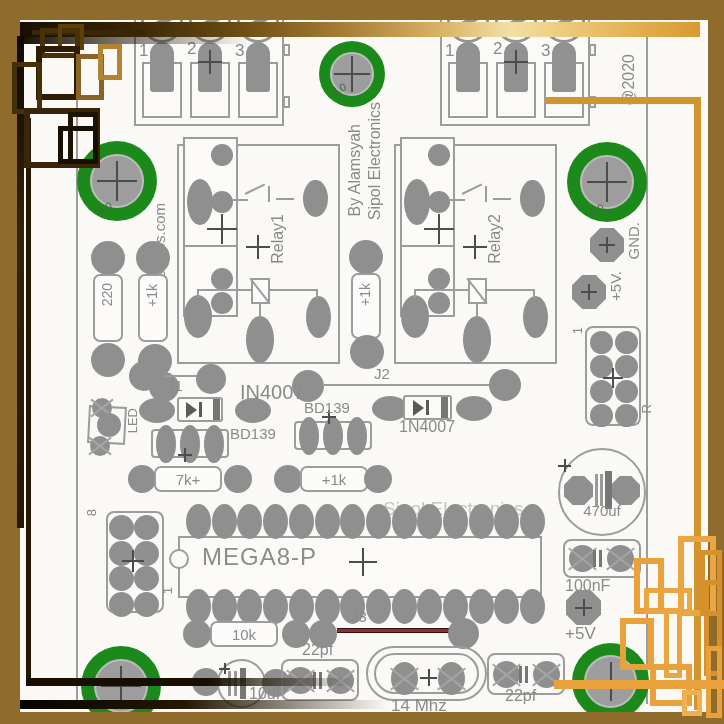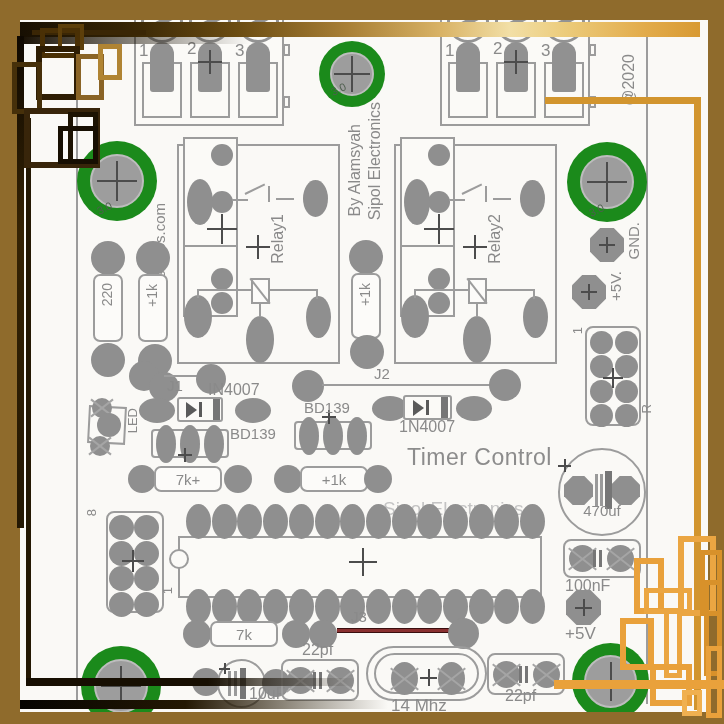--- a/index.html
+++ b/index.html
@@ -98,21 +98,20 @@
       <div class="plus" style="left:101px;top:666px;width:40px;height:40px"></div>
 
       <div class="holeG" style="left:572px;top:643px;width:77px;height:77px"></div>
       <div class="holeI" style="left:584px;top:655px;width:53px;height:53px"></div>
       <div class="plus" style="left:591px;top:662px;width:39px;height:39px"></div>
 
       <div class="txt vtxt" style="left:621px;top:54px;font-size:16px">@2020</div>
       <div class="txt vtxt" style="left:347px;top:124px;font-size:16px">By Alamsyah</div>
       <div class="txt vtxt" style="left:367px;top:102px;font-size:16px">Sipol Electronics</div>
       <div class="txt vtxt" style="left:152px;top:203px;font-size:15px">www.sekios.com</div>
-      <div class="txt" style="left:407px;top:446px;font-size:23px;letter-spacing:.5px;color:#8c8c8c">Timer Control</div>
 
       <div class="ol" style="left:177px;top:144px;width:163px;height:220px"></div>
       <div class="ol wb" style="left:183px;top:137px;width:55px;height:180px"></div>
       <div class="line" style="left:183px;top:245px;width:55px;height:2px"></div>
       <div class="pad" style="left:211px;top:144px;width:22px;height:22px"></div>
       <div class="pad" style="left:211px;top:191px;width:22px;height:22px"></div>
       <div class="pad" style="left:211px;top:268px;width:22px;height:22px"></div>
       <div class="pad" style="left:211px;top:292px;width:22px;height:22px"></div>
       <div class="pad" style="left:187px;top:179px;width:26px;height:46px"></div>
       <div class="pad" style="left:303px;top:180px;width:25px;height:37px"></div>
@@ -190,21 +189,21 @@
       <div class="pad x" style="left:90px;top:436px;width:20px;height:20px"></div>
       <div class="pad" style="left:97px;top:413px;width:24px;height:24px"></div>
       <div class="txt vtxt" style="left:126px;top:408px;font-size:13px">LED</div>
 
       <div class="pad" style="left:139px;top:398px;width:36px;height:25px"></div>
       <div class="ol wb" style="left:177px;top:397px;width:46px;height:25px;border-radius:3px"></div>
       <div class="band" style="left:213px;top:399px;width:7px;height:21px"></div>
       <div class="tri" style="left:186px;top:402px"></div>
       <div class="band" style="left:199px;top:402px;width:3px;height:15px;background:#5a5a5a"></div>
       <div class="pad" style="left:235px;top:398px;width:36px;height:25px"></div>
-      <div class="txt" style="left:208px;top:382px;font-size:16px">IN4007</div>
+      <div class="txt" style="left:240px;top:382px;font-size:20px">IN4007</div>
 
       <div class="pad" style="left:372px;top:396px;width:36px;height:25px"></div>
       <div class="ol wb" style="left:403px;top:395px;width:49px;height:25px;border-radius:3px"></div>
       <div class="band" style="left:441px;top:397px;width:7px;height:21px"></div>
       <div class="tri" style="left:413px;top:400px"></div>
       <div class="band" style="left:426px;top:400px;width:3px;height:15px;background:#5a5a5a"></div>
       <div class="pad" style="left:456px;top:396px;width:36px;height:25px"></div>
       <div class="txt" style="left:399px;top:419px;font-size:16px">1N4007</div>
 
       <div class="ol" style="left:151px;top:429px;width:78px;height:29px;border-radius:4px"></div>
@@ -291,41 +290,42 @@
           <div class="pad" style="left: 314.5px; top: 589px; width: 25px; height: 35px;"></div>
           <div class="pad" style="left: 340.2px; top: 589px; width: 25px; height: 35px;"></div>
           <div class="pad" style="left: 365.9px; top: 589px; width: 25px; height: 35px;"></div>
           <div class="pad" style="left: 391.6px; top: 589px; width: 25px; height: 35px;"></div>
           <div class="pad" style="left: 417.3px; top: 589px; width: 25px; height: 35px;"></div>
           <div class="pad" style="left: 443px; top: 589px; width: 25px; height: 35px;"></div>
           <div class="pad" style="left: 468.7px; top: 589px; width: 25px; height: 35px;"></div>
           <div class="pad" style="left: 494.4px; top: 589px; width: 25px; height: 35px;"></div>
           <div class="pad" style="left: 520.1px; top: 589px; width: 25px; height: 35px;"></div>
         </div>
+      <div class="txt" style="left:202px;top:545px;font-size:24px;letter-spacing:1px;color:#8c8c8c">MEGA8-P</div>
       <div class="plus" style="left:349px;top:548px;width:28px;height:28px"></div>
 
       <div class="ol" style="left:106px;top:511px;width:58px;height:102px;border-radius:8px"></div>
       <div>
           <div class="pad" style="left: 109px; top: 515px; width: 25px; height: 25px;"></div>
           <div class="pad" style="left: 109px; top: 540.5px; width: 25px; height: 25px;"></div>
           <div class="pad" style="left: 109px; top: 566px; width: 25px; height: 25px;"></div>
           <div class="pad" style="left: 109px; top: 591.5px; width: 25px; height: 25px;"></div>
         </div>
       <div>
           <div class="pad" style="left: 134px; top: 515px; width: 25px; height: 25px;"></div>
           <div class="pad" style="left: 134px; top: 540.5px; width: 25px; height: 25px;"></div>
           <div class="pad" style="left: 134px; top: 566px; width: 25px; height: 25px;"></div>
           <div class="pad" style="left: 134px; top: 591.5px; width: 25px; height: 25px;"></div>
         </div>
       <div class="plus" style="left:122px;top:550px;width:22px;height:22px"></div>
       <div class="txt vtxt" style="left:85px;top:509px;font-size:13px">8</div>
       <div class="txt vtxt" style="left:161px;top:587px;font-size:13px">1</div>
 
       <div class="pad" style="left:183px;top:620px;width:28px;height:28px"></div>
-      <div class="rbody" style="left:210px;top:621px;width:68px;height:26px;font-size:15px">7k</div>
+      <div class="rbody" style="left:210px;top:621px;width:68px;height:26px;font-size:15px">10k</div>
       <div class="pad" style="left:282px;top:620px;width:28px;height:28px"></div>
       <div class="pad" style="left:309px;top:620px;width:28px;height:28px"></div>
       <div class="redtrace" style="left:337px;top:628px;width:114px;height:5px"></div>
       <div class="pad" style="left:448px;top:618px;width:31px;height:31px"></div>
       <div class="txt" style="left:351px;top:609px;font-size:15px">J3</div>
 
       <div class="pad" style="left:192px;top:668px;width:28px;height:28px"></div>
       <div class="ol" style="left:217px;top:659px;width:49px;height:49px;border-radius:50%"></div>
       <div class="band" style="left:228px;top:671px;width:3px;height:25px;background:#9a9a9a"></div>
       <div class="band" style="left:234px;top:671px;width:3px;height:25px;background:#9a9a9a"></div>

